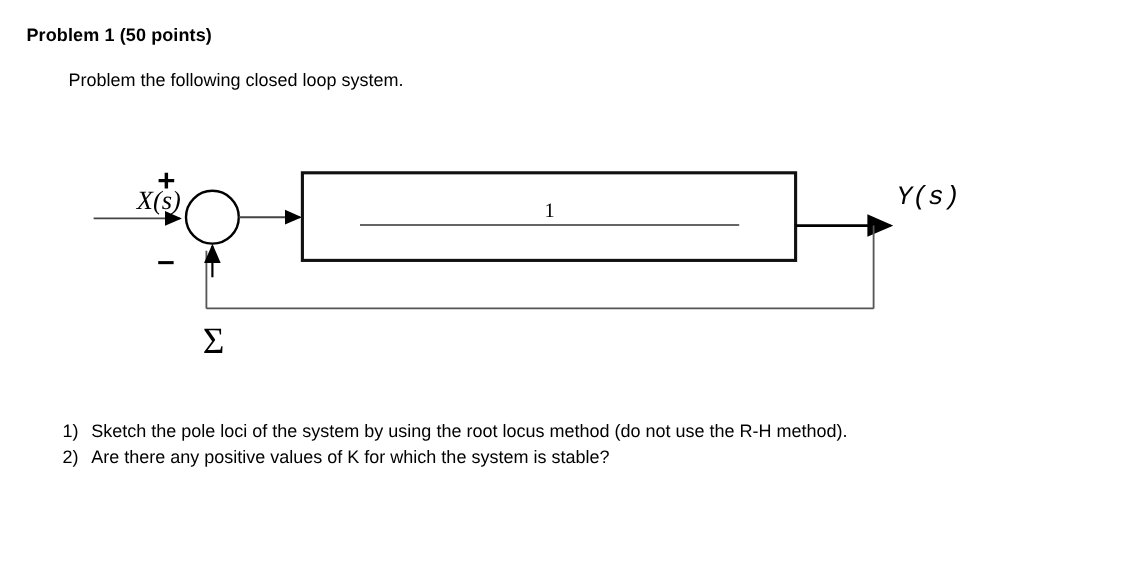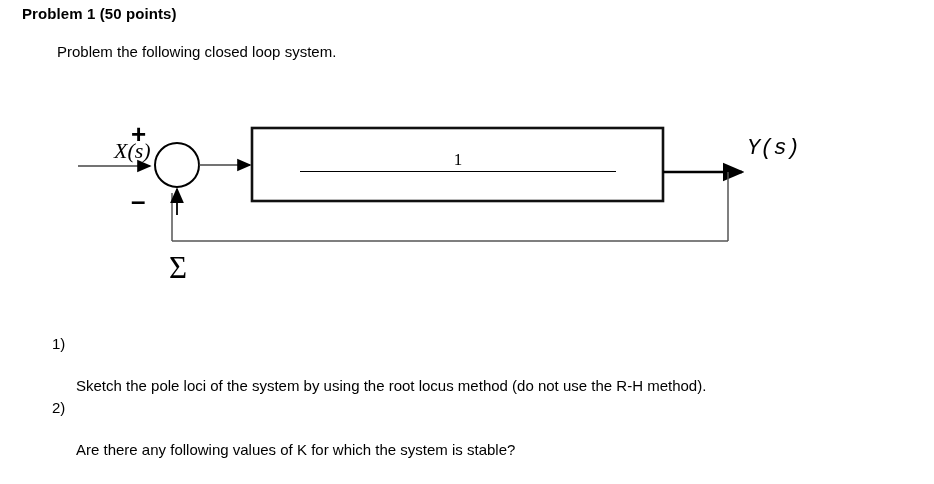--- a/index.html
+++ b/index.html
@@ -10,21 +10,21 @@
   body {
     width: 934px;
     height: 484px;
     position: relative;
     font-family: "Liberation Sans", sans-serif;
     color: #000000;
     overflow: hidden;
   }
   #page {
     position: absolute;
-    left: 0; top: 0;
+    left: 0; top: 16px;
     width: 934px;
     height: 420px;
   }
   .abs { position: absolute; }
 
   
   #problem-title {
     left: 22px;
     top: 5px;
     font-size: 15px;
@@ -141,21 +141,20 @@
     align-items: flex-start;
     margin-bottom: 1px;
   }
   .q-num {
     width: 24px;
     flex: 0 0 24px;
     white-space: nowrap;
   }
   .q-text {
     flex: 1 1 auto;
-    margin-top: 42px;
   }
 </style>
 </head>
 <body>
 
 <div id="page">
 
   <div class="abs" id="problem-title">Problem 1 (50 points)</div>
 
   <div class="abs" id="intro-text">Problem the following closed loop system.</div>
@@ -206,17 +205,17 @@
     <div id="tf-bar"></div>
   </div>
 
   <div class="abs" id="questions">
     <div class="q-row">
       <div class="q-num">1)</div>
       <div class="q-text">Sketch the pole loci of the system by using the root locus method (do not use the R-H method).</div>
     </div>
     <div class="q-row">
       <div class="q-num">2)</div>
-      <div class="q-text">Are there any following values of K for which the system is stable?</div>
+      <div class="q-text">Are there any positive values of K for which the system is stable?</div>
     </div>
   </div>
 
 </div>
 
 </body></html>

